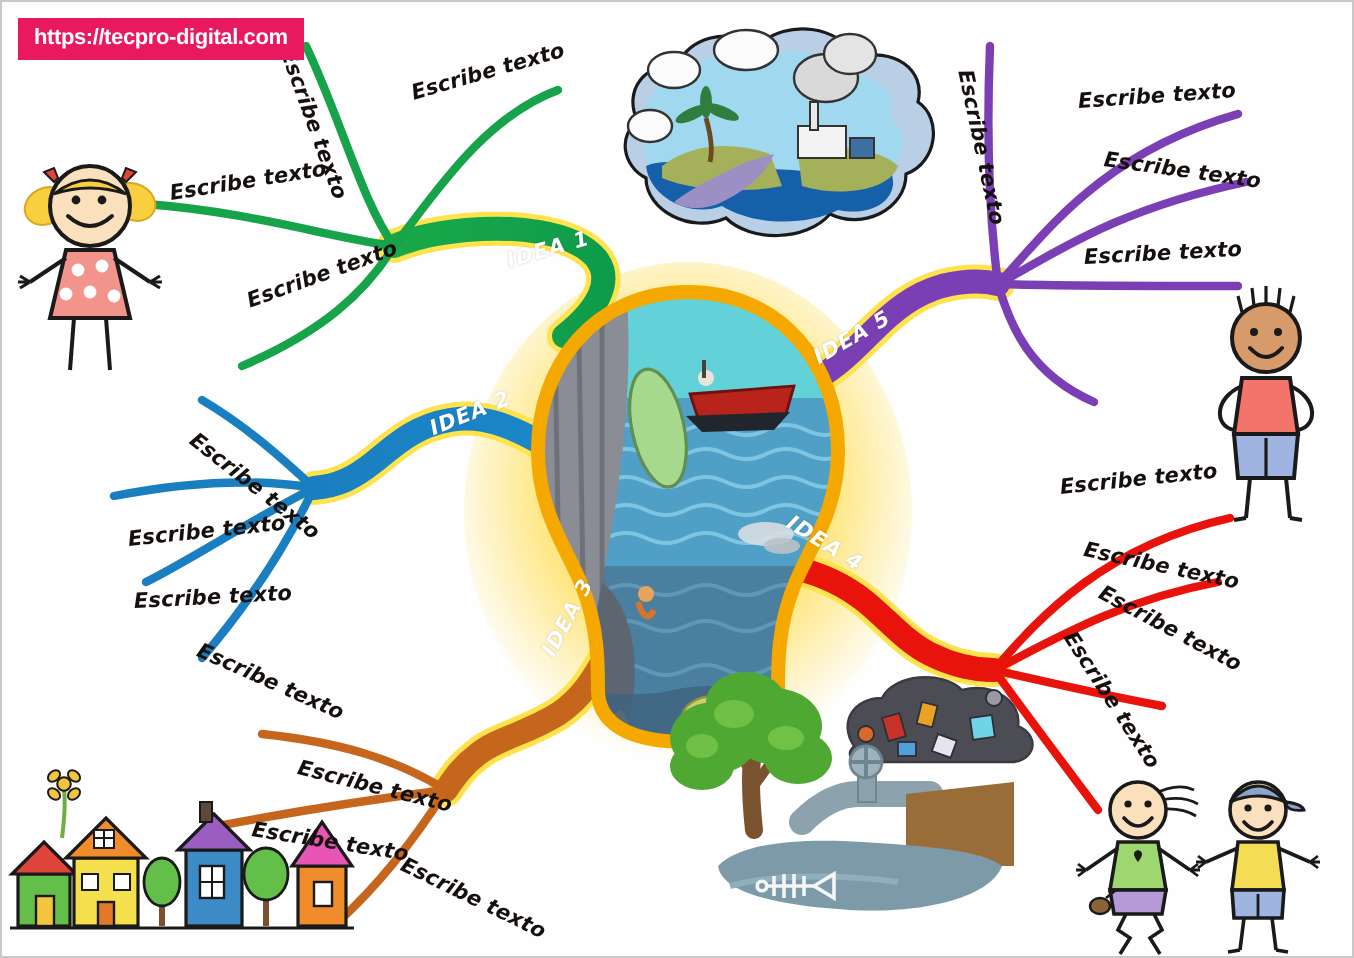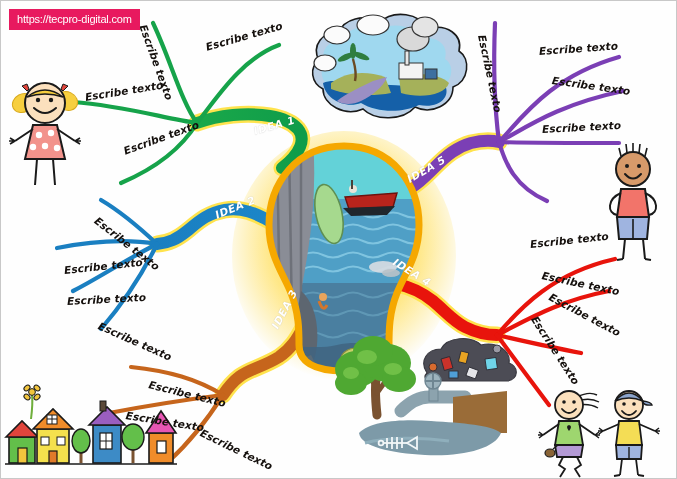--- a/index.html
+++ b/index.html
@@ -16,21 +16,21 @@
     box-sizing:border-box;
     background:#fefefe;
     overflow:hidden;
   }
   svg.layer{position:absolute;left:0;top:0;width:677px;height:479px;}
   .url-banner{
     position:absolute;left:8px;top:8px;
     background:#e8195f;
     color:#ffffff;
     font-size:11px;
-    font-weight:normal;
+    font-weight:bold;
     padding:4px 8px 5px 8px;
     letter-spacing:-0.2px;
     z-index:40;
     white-space:nowrap;
   }
   .leaf-label{
     position:absolute;
     font-family:"DejaVu Sans", sans-serif;
     font-size:10.5px;
     font-weight:bold;

